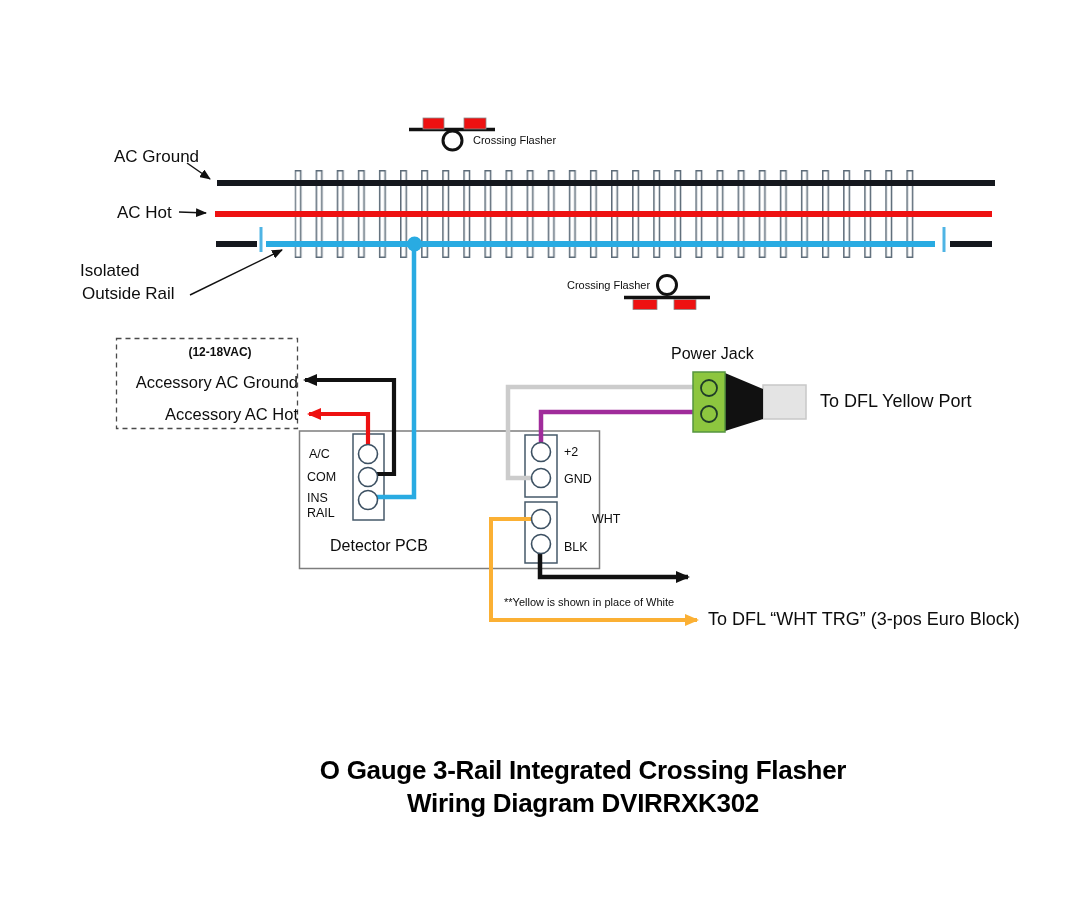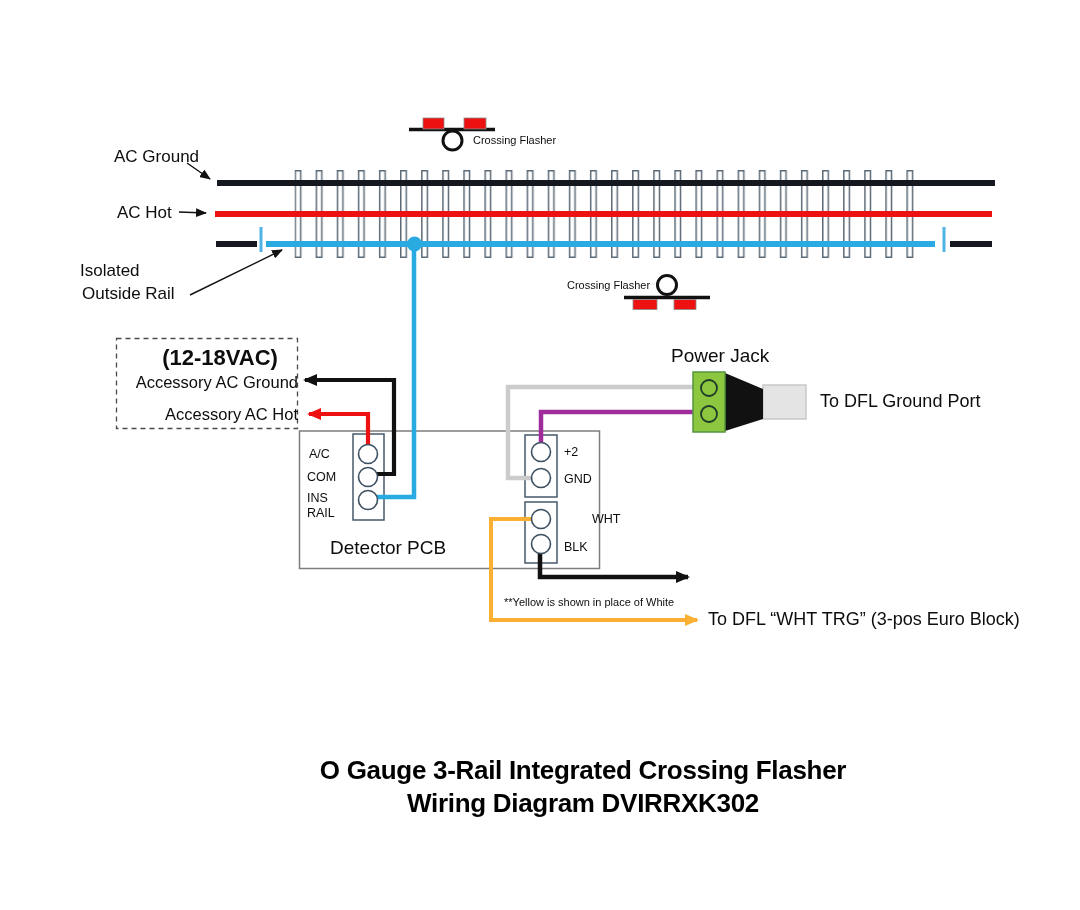--- a/index.html
+++ b/index.html
@@ -5,23 +5,23 @@
   html,body { margin:0; padding:0; background:#fff; }
   .canvas {
     position:relative; width:1080px; height:910px; background:#fff;
     font-family:"Liberation Sans", sans-serif; color:#111; overflow:hidden;
   }
   .canvas svg { position:absolute; left:0; top:0; pointer-events:none; }
   .lbl { position:absolute; white-space:nowrap; color:#0d0d0d; }
   .lbl-track   { font-size:17px; }
   .lbl-small   { font-size:11px; }
   .lbl-term    { font-size:12.5px; }
-  .lbl-med     { font-size:19px; }
+  .lbl-med     { font-size:16px; }
   .lbl-big     { font-size:18px; }
-  #vac-label   { left:140px; top:345px; width:160px; text-align:center; font-size:22px; font-weight:bold; }
+  #vac-label   { left:140px; top:345px; width:160px; text-align:center; font-size:12px; font-weight:bold; }
   #acc-ground-label { right:782px; top:373px; font-size:16.5px; }
   #acc-hot-label    { right:782px; top:405px; font-size:16.5px; }
   .title-line { position:absolute; left:0; width:1080px; text-align:center;
     font-size:26px; font-weight:bold; letter-spacing:-0.3px; color:#000;padding-left:43px; }
 </style>
 </head>
 <body>
 
 <div class="canvas">
 
@@ -123,21 +123,21 @@
   <div class="lbl lbl-term" style="left:307px; top:491px;">INS</div>
   <div class="lbl lbl-term" style="left:307px; top:506px;">RAIL</div>
   <div class="lbl lbl-term" style="left:564px; top:445px;">+2</div>
   <div class="lbl lbl-term" style="left:564px; top:472px;">GND</div>
   <div class="lbl lbl-term" style="left:564px; top:512px;margin-left:28px;">WHT</div>
   <div class="lbl lbl-term" style="left:564px; top:540px;">BLK</div>
 
   <div class="lbl lbl-med" style="left:330px; top:537px;">Detector PCB</div>
 
   <div class="lbl lbl-med" style="left:671px; top:345px;">Power Jack</div>
-  <div class="lbl lbl-big" style="left:820px; top:391px;">To DFL Ground Port</div>
+  <div class="lbl lbl-big" style="left:820px; top:391px;">To DFL Yellow Port</div>
 
   <div class="lbl lbl-small" style="left:504px; top:596px;">**Yellow is shown in place of White</div>
   <div class="lbl lbl-big" style="left:708px; top:609px;">To DFL “WHT TRG” (3-pos Euro Block)</div>
 
   <div class="title-line" style="top:755px;">O Gauge 3-Rail Integrated Crossing Flasher</div>
   <div class="title-line" style="top:788px;">Wiring Diagram DVIRRXK302</div>
 
 </div>
 
 </body></html>

